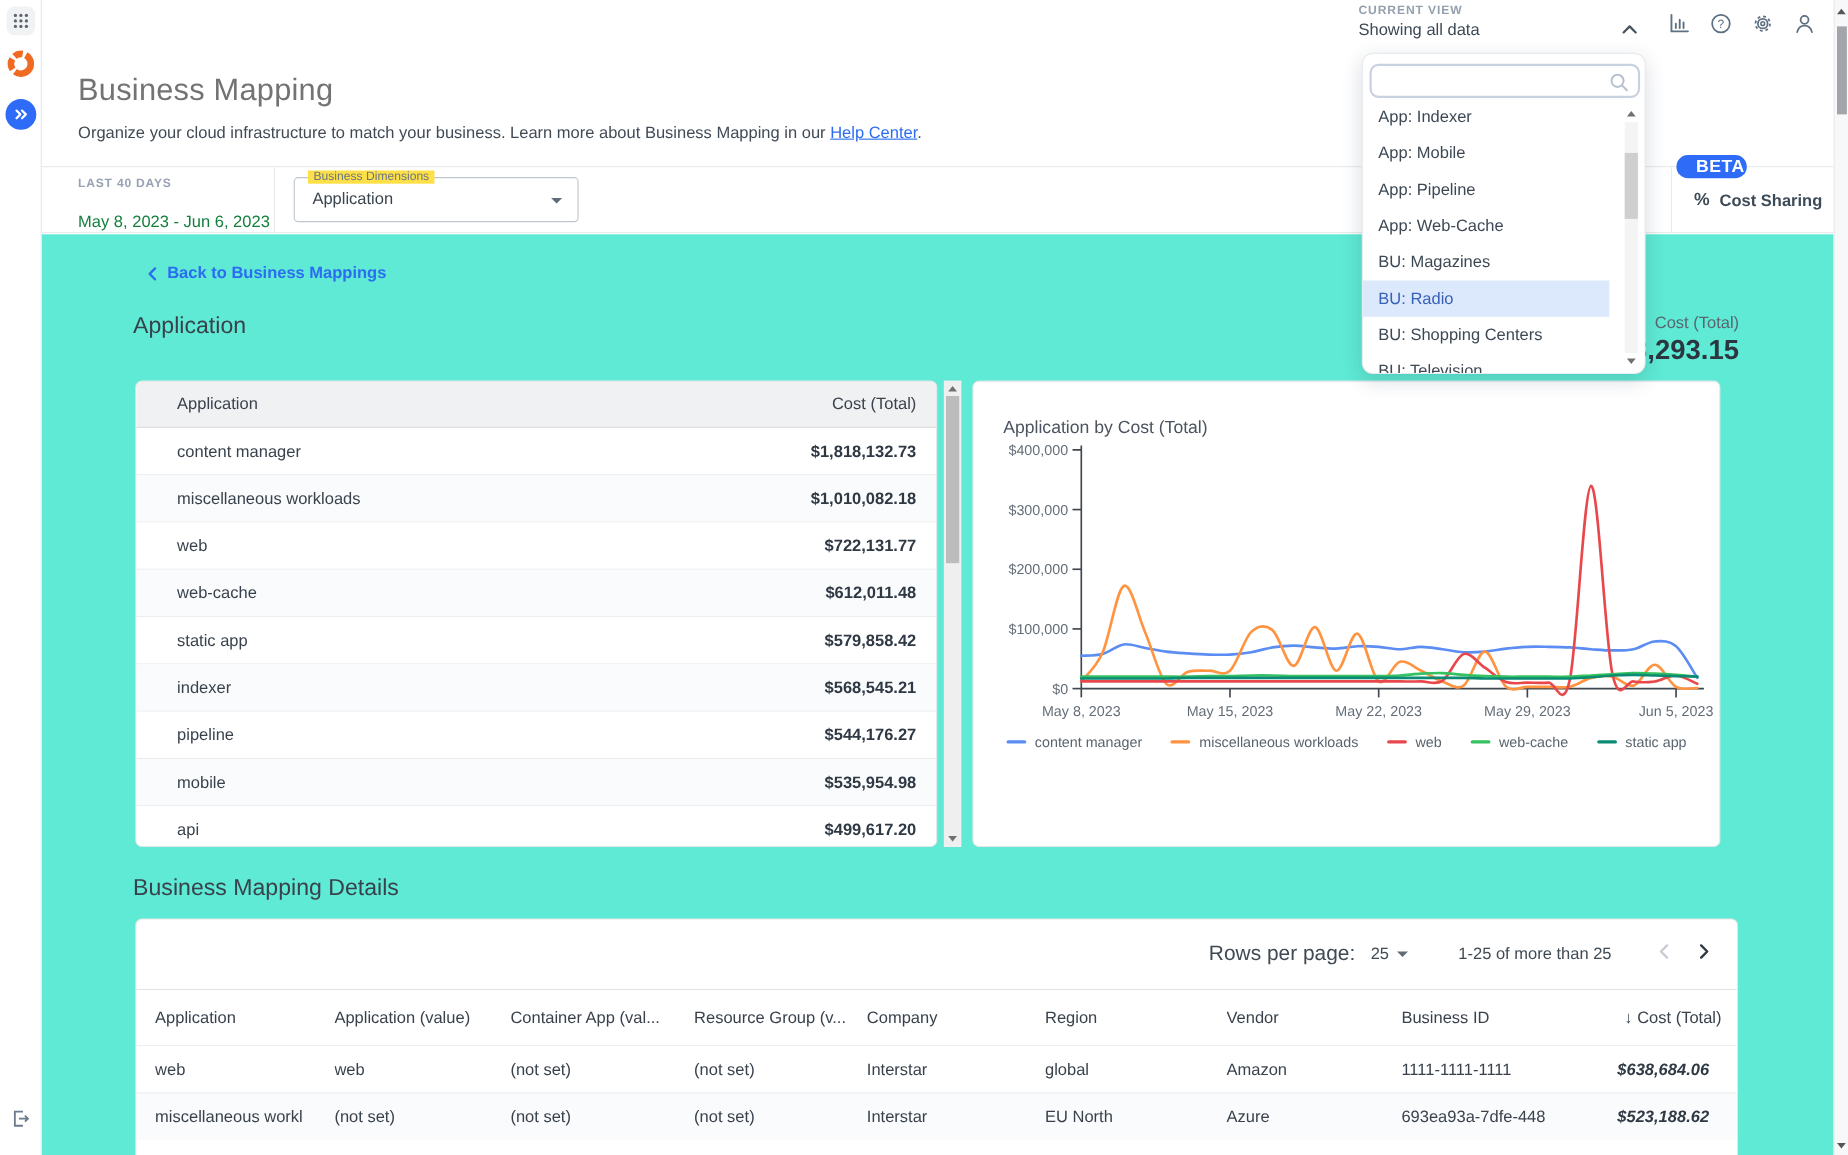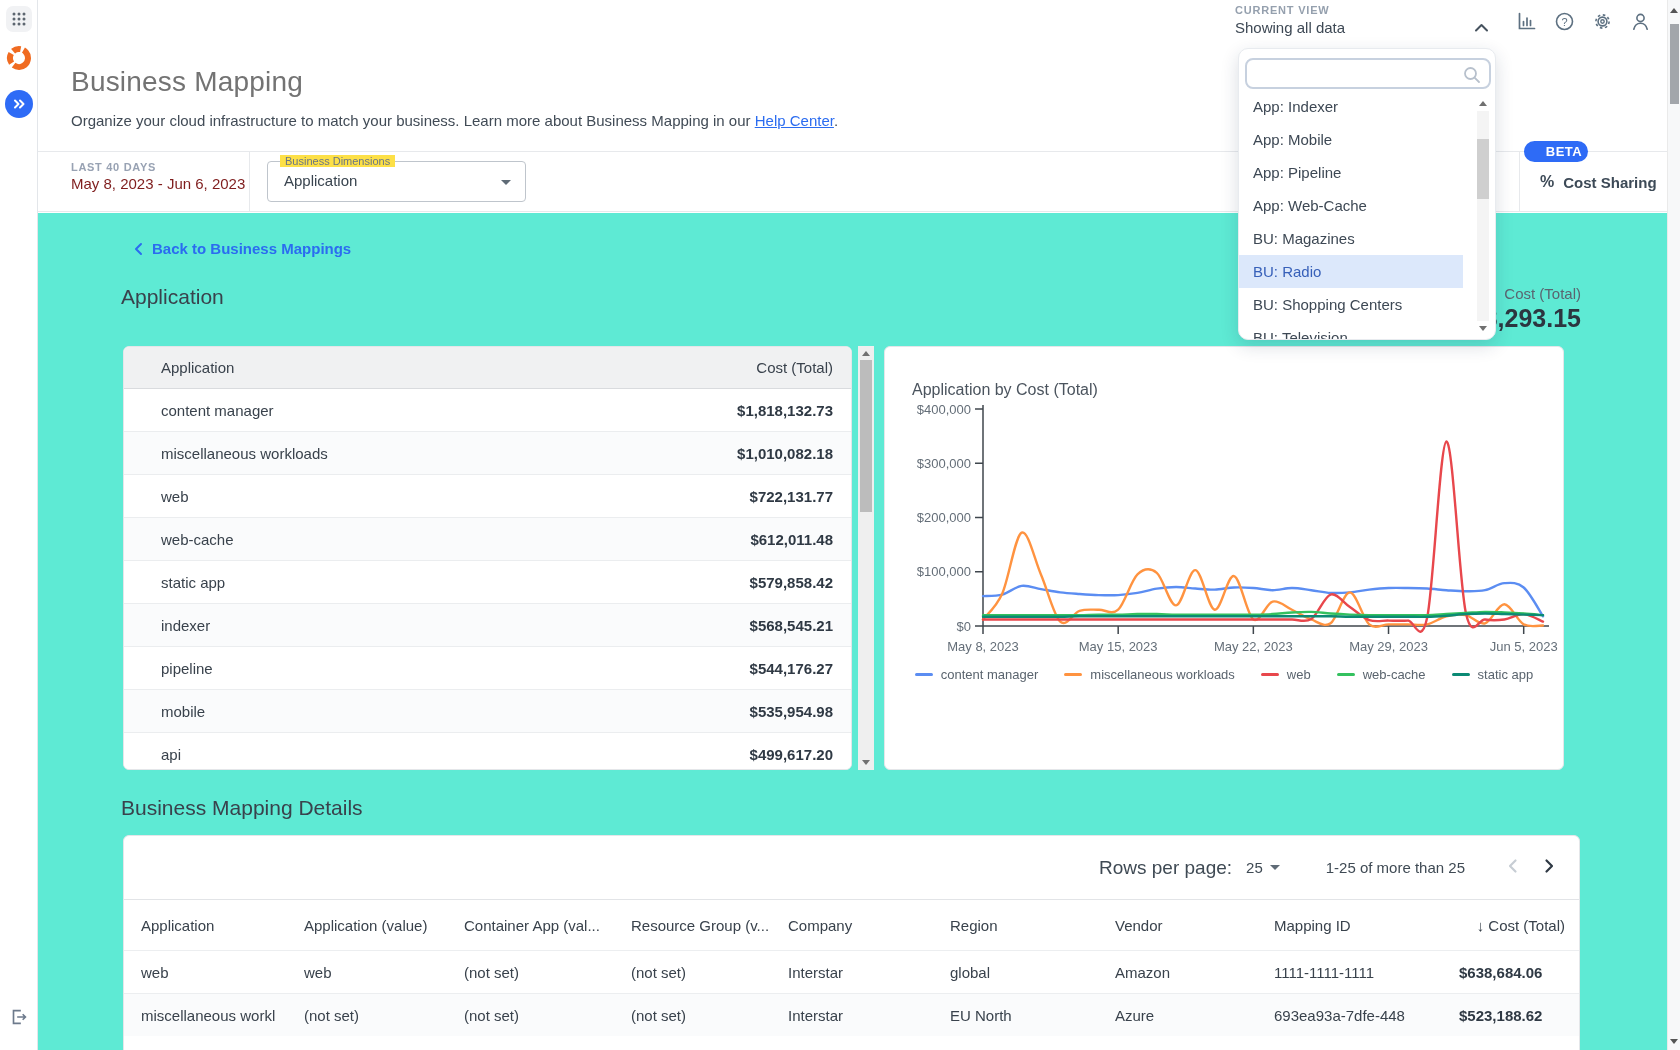--- a/index.html
+++ b/index.html
@@ -16,29 +16,29 @@
 
   
   .page-title { position:absolute; left:71px; top:66px; font-size:28px; font-weight:500; color:#737373; letter-spacing:.2px; }
   .page-sub { position:absolute; left:71px; top:112px; font-size:15px; color:#414b56; }
   .page-sub a { color:#2b6cf0; text-decoration:underline; cursor:pointer; }
 
   
   .fstrip { position:absolute; left:38px; right:13px; top:151px; height:61px; background:#fff; border-top:1px solid #e7e9ec; border-bottom:1px solid #e7e9ec; z-index:5; }
   .period { position:absolute; left:33px; top:9px; }
   .period-label { font-size:11px; font-weight:bold; color:#98a2b3; letter-spacing:.7px; }
-  .period-value { margin-top:2px; font-size:15px; color:#7f1d1d; }
+  .period-value { margin-top:20px; font-size:15px; color:#15803d; }
   .vdiv1 { position:absolute; left:211px; top:0; bottom:0; width:1px; background:#e7e9ec; }
   .dim-select { position:absolute; left:229px; top:9px; width:259px; height:41px; border:1px solid #bfc5cc; border-radius:4px; background:#fff; cursor:pointer; }
   .dim-label { position:absolute; left:12px; top:-7px; background:#fde047; padding:0 5px; font-size:11px; color:#6b7683; }
   .dim-value { position:absolute; left:16px; top:10px; font-size:15px; color:#39444f; }
   .caret-down { width:0; height:0; border-left:5px solid transparent; border-right:5px solid transparent; border-top:5px solid #5f6b76; }
   .dim-caret { position:absolute; right:14px; top:18px; }
   .vdiv2 { position:absolute; left:1481px; top:0; bottom:0; width:1px; background:#e7e9ec; }
-  .beta-pill { position:absolute; left:1486px; top:-11px; width:64px; height:21px; border-radius:11px; background:#2e6bf6; color:#fff; font-size:13px; font-weight:bold; letter-spacing:.5px; display:flex; align-items:center; justify-content:center; z-index:6;padding-left:16px; }
+  .beta-pill { position:absolute; left:1486px; top:-11px; width:64px; height:21px; border-radius:11px; background:#2e6bf6; color:#fff; font-size:16px; font-weight:bold; letter-spacing:.5px; display:flex; align-items:center; justify-content:center; z-index:6;padding-left:16px; }
   .cost-sharing { position:absolute; left:1502px; top:21px; display:flex; align-items:center; gap:9px; cursor:pointer; }
   .pct { font-size:16px; font-weight:bold; color:#3d4a57; }
   .cost-sharing-label { font-size:15px; font-weight:600; color:#3d4a57; }
 
   
   .content { position:absolute; left:38px; right:13px; top:213px; bottom:0; background:#5eead4; overflow:hidden; }
   .back-link { position:absolute; left:95px; top:27px; display:flex; align-items:center; gap:9px; cursor:pointer; }
   .back-link span { font-size:15px; font-weight:600; color:#2b6cf0; }
   .sec-title { position:absolute; left:83px; top:72px; font-size:21px; font-weight:500; color:#39424c; }
   .total-block { position:absolute; right:86px; top:72px; text-align:right; }
@@ -79,21 +79,21 @@
   .pag-size span { font-size:15px; color:#3f4a54; }
   .pag-range { font-size:15px; color:#3f4a54; margin-left:46px; }
   .pag-prev { margin-left:42px; cursor:default; }
   .pag-next { margin-left:26px; cursor:pointer; }
   .det-head { height:50px; display:grid; grid-template-columns:163px 160px 167px 157px 162px 165px 159px 185px 1fr; align-items:center; padding-left:17px; }
   .det-head .hc { font-size:15px; font-weight:500; color:#39424c; white-space:nowrap; overflow:hidden; cursor:pointer; }
   .det-head .hc.right { text-align:right; padding-right:14px; }
   .det-row { height:43px; display:grid; grid-template-columns:163px 160px 167px 157px 162px 165px 159px 185px 1fr; align-items:center; padding-left:17px; border-top:1px solid #eceef0; background:#fff; cursor:pointer; }
   .det-row.alt { background:#fafbfc; }
   .det-row .dc { font-size:15px; color:#39424c; white-space:nowrap; overflow:hidden; }
-  .det-row .dc.right { text-align:left; font-weight:600; color:#2f3944; padding-right:14px; }
+  .det-row .dc.right { text-align:center; font-weight:600; color:#2f3944; padding-right:14px;font-style:italic; }
 
   
   .cv-header { position:absolute; left:1235px; top:4px; z-index:40; cursor:pointer; }
   .cv-label { font-size:11px; font-weight:bold; color:#95a0ae; letter-spacing:.8px; }
   .cv-value { margin-top:3px; font-size:15px; color:#3d4854; }
   .cv-chev { position:absolute; left:1473px; top:20px; z-index:40; cursor:pointer; }
   .top-icons { position:absolute; left:1516px; top:11px; display:flex; gap:17px; z-index:40; }
   .top-icons .ti { width:21px; height:21px; cursor:pointer; }
 
   .dd-panel { position:absolute; left:1238px; top:48px; width:258px; height:292px; background:#fff; border:1px solid #e8ebef; border-radius:10px; box-shadow:0 6px 18px rgba(23,43,77,.16); z-index:50; overflow:hidden; }
@@ -319,21 +319,21 @@
         </span>
       </div>
       <div class="det-head" id="details-head">
           <div class="hc">Application</div>
           <div class="hc">Application (value)</div>
           <div class="hc">Container App (val...</div>
           <div class="hc">Resource Group (v...</div>
           <div class="hc">Company</div>
           <div class="hc">Region</div>
           <div class="hc">Vendor</div>
-          <div class="hc">Mapping ID</div>
+          <div class="hc">Business ID</div>
           <div class="hc right">↓ Cost (Total)</div>
         </div>
       <div id="details-rows">
           <div class="det-row">
             <div class="dc">web</div>
             <div class="dc">web</div>
             <div class="dc">(not set)</div>
             <div class="dc">(not set)</div>
             <div class="dc">Interstar</div>
             <div class="dc">global</div>

